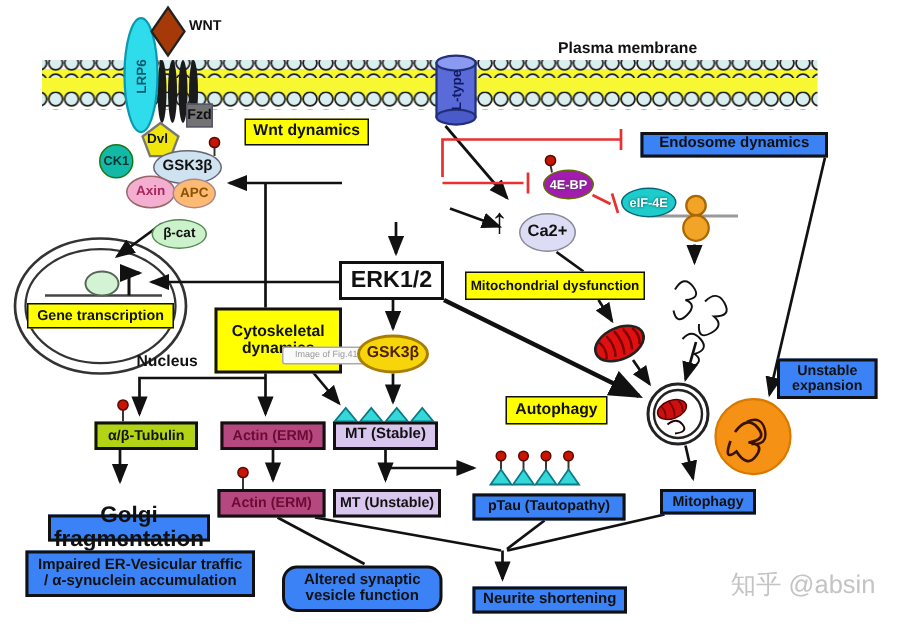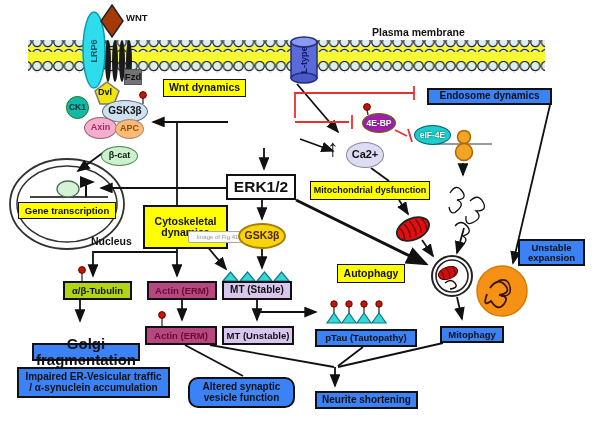--- a/index.html
+++ b/index.html
@@ -231,14 +231,15 @@
 <div class="box gray" style="left:17px;top:367px;width:153px;height:31px;font-size:10px;border-width:2.4px;">
   <span>Impaired ER-Vesicular traffic</span>
   <span>/ α-synuclein accumulation</span>
 </div>
 <div class="box gray" style="left:188px;top:377px;width:107px;height:31px;font-size:10px;border-radius:10px;">
   <span>Altered synaptic</span>
   <span>vesicle function</span>
 </div>
 <div class="box gray" style="left:315px;top:391px;width:103px;height:18px;font-size:10px;">Neurite shortening</div>
 
+<div class="lbl" style="left:487px;top:381px;font-size:17px;color:#c4c4c4;font-weight:normal;">知乎 @absin</div>
 
 </div>
 
 </body></html>

